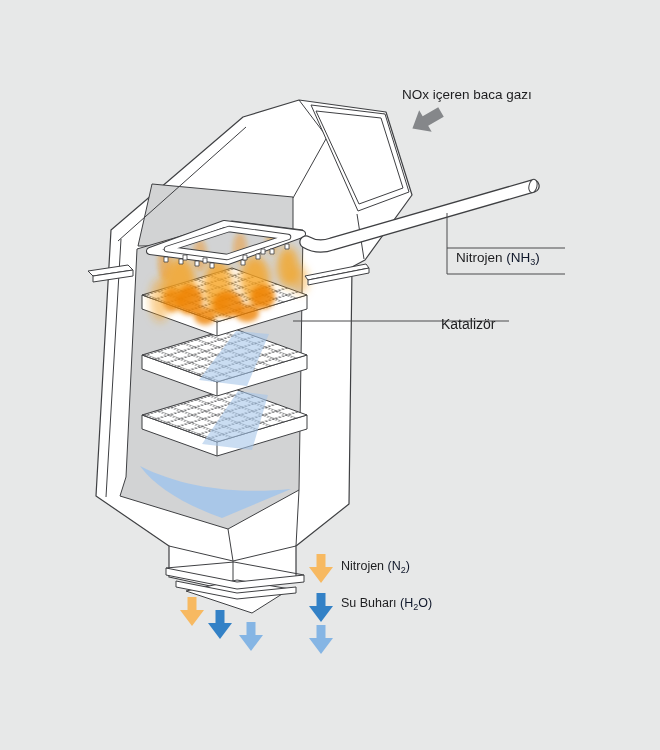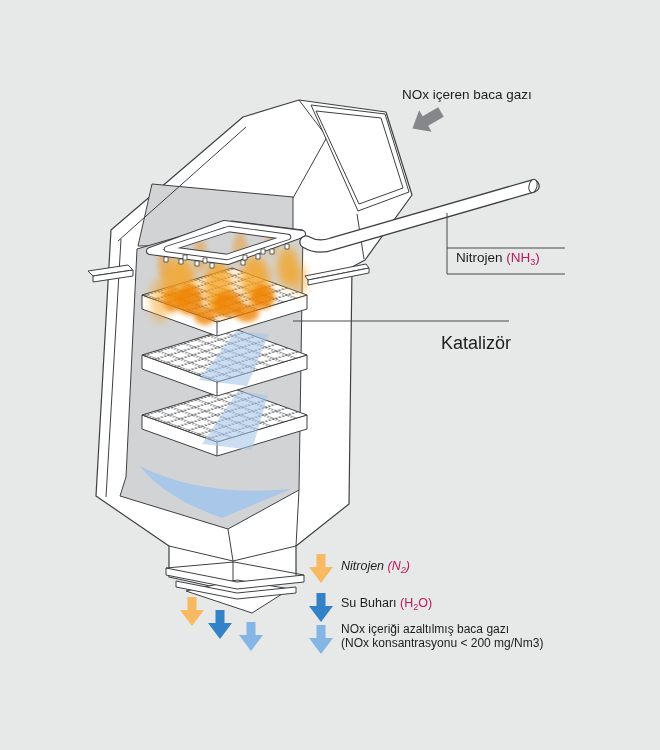--- a/index.html
+++ b/index.html
@@ -7,25 +7,25 @@
     width:660px;height:750px;position:relative;overflow:hidden;
     background:#e7e8e8;
     font-family:"Liberation Sans","DejaVu Sans",sans-serif;
     color:#1d1d1f;
   }
   .stage{position:absolute;left:0;top:0;width:660px;height:750px;}
   svg{position:absolute;left:0;top:0;}
   .lbl{position:absolute;white-space:nowrap;color:#1d1d1f;}
   .lbl-inlet{left:402px;top:87px;font-size:13.5px;}
   .lbl-ammonia{left:456px;top:250px;font-size:13.5px;}
-  .lbl-catalyst{left:441px;top:333px;font-size:18px;}
-  .formula{color:#be185d;}
+  .lbl-catalyst{left:441px;top:316px;font-size:14px;}
+  .formula{color:#0f172a;}
   .formula sub{font-size:9px;vertical-align:-3px;line-height:0;}
   .legend-row{position:absolute;left:341px;font-size:12.5px;}
-  .legend-row-1{top:559px;font-style:italic;}
+  .legend-row-1{top:559px;}
   .legend-row-2{top:596px;text-align:right;}
   .legend-row-3{top:622px;font-size:12px;line-height:14px;}
 </style>
 </head>
 <body>
 
 <div class="stage">
 
 <svg width="660" height="750" viewBox="0 0 660 750" xmlns="http://www.w3.org/2000/svg">
   <defs>
@@ -182,18 +182,14 @@
 <div class="lbl legend-row legend-row-1">
   <span>Nitrojen</span>
   <span class="formula"><span>(N</span><sub>2</sub><span>)</span></span>
 </div>
 
 <div class="lbl legend-row legend-row-2">
   <span>Su Buharı</span>
   <span class="formula"><span>(H</span><sub>2</sub><span>O)</span></span>
 </div>
 
-<div class="lbl legend-row legend-row-3">
-  <div>NOx içeriği azaltılmış baca gazı</div>
-  <div>(NOx konsantrasyonu &lt; 200 mg/Nm3)</div>
-</div>
 
 </div>
 
 </body></html>

